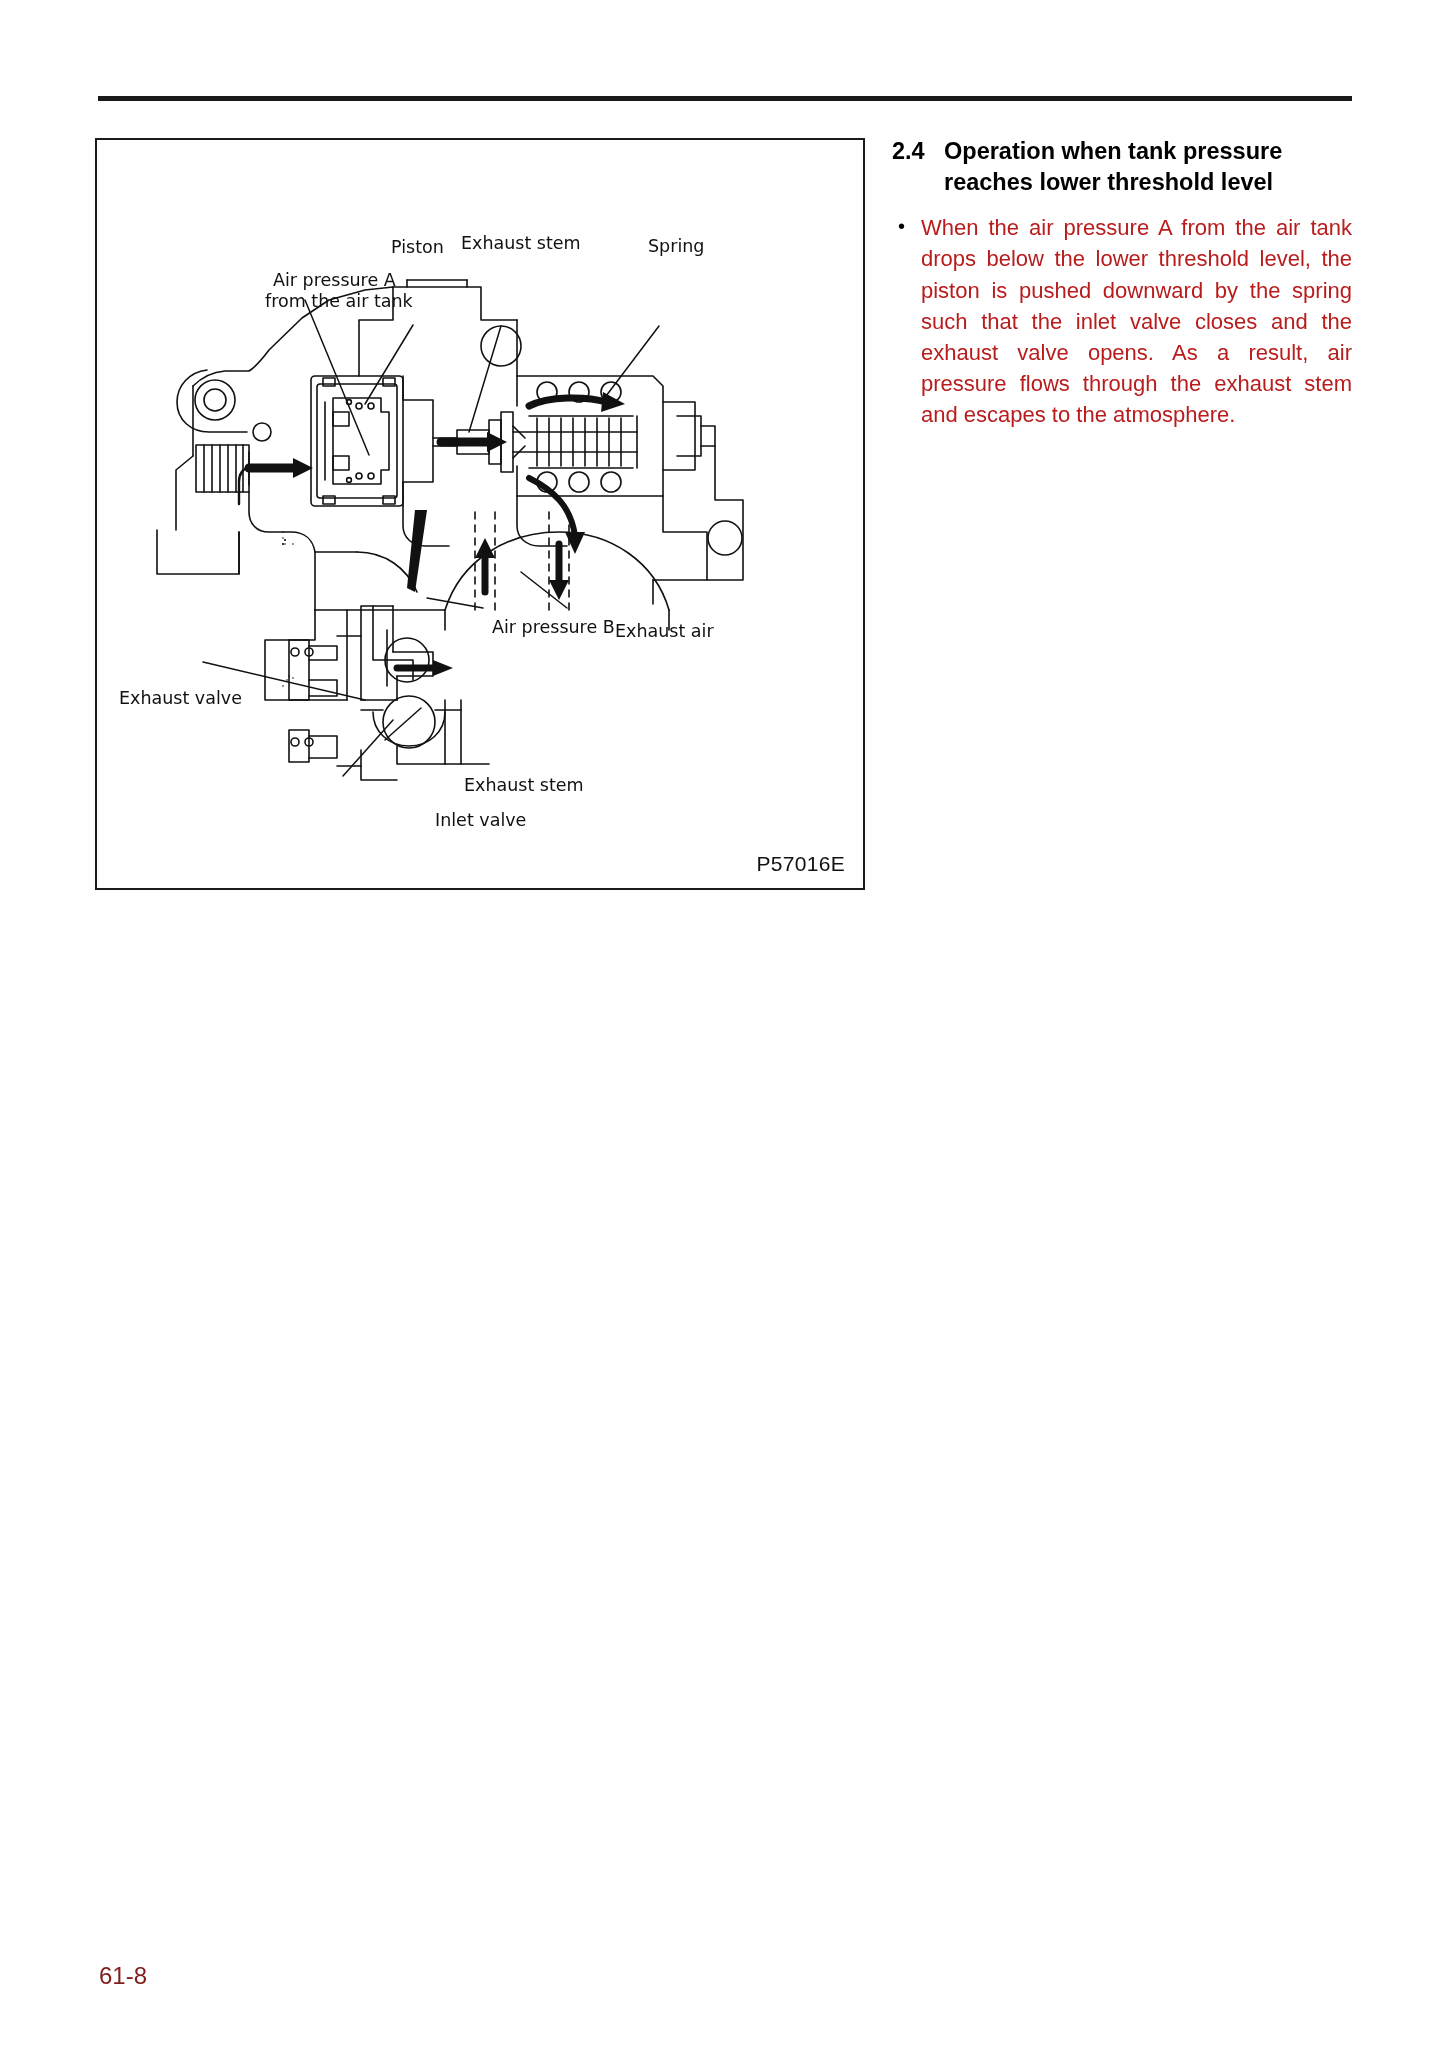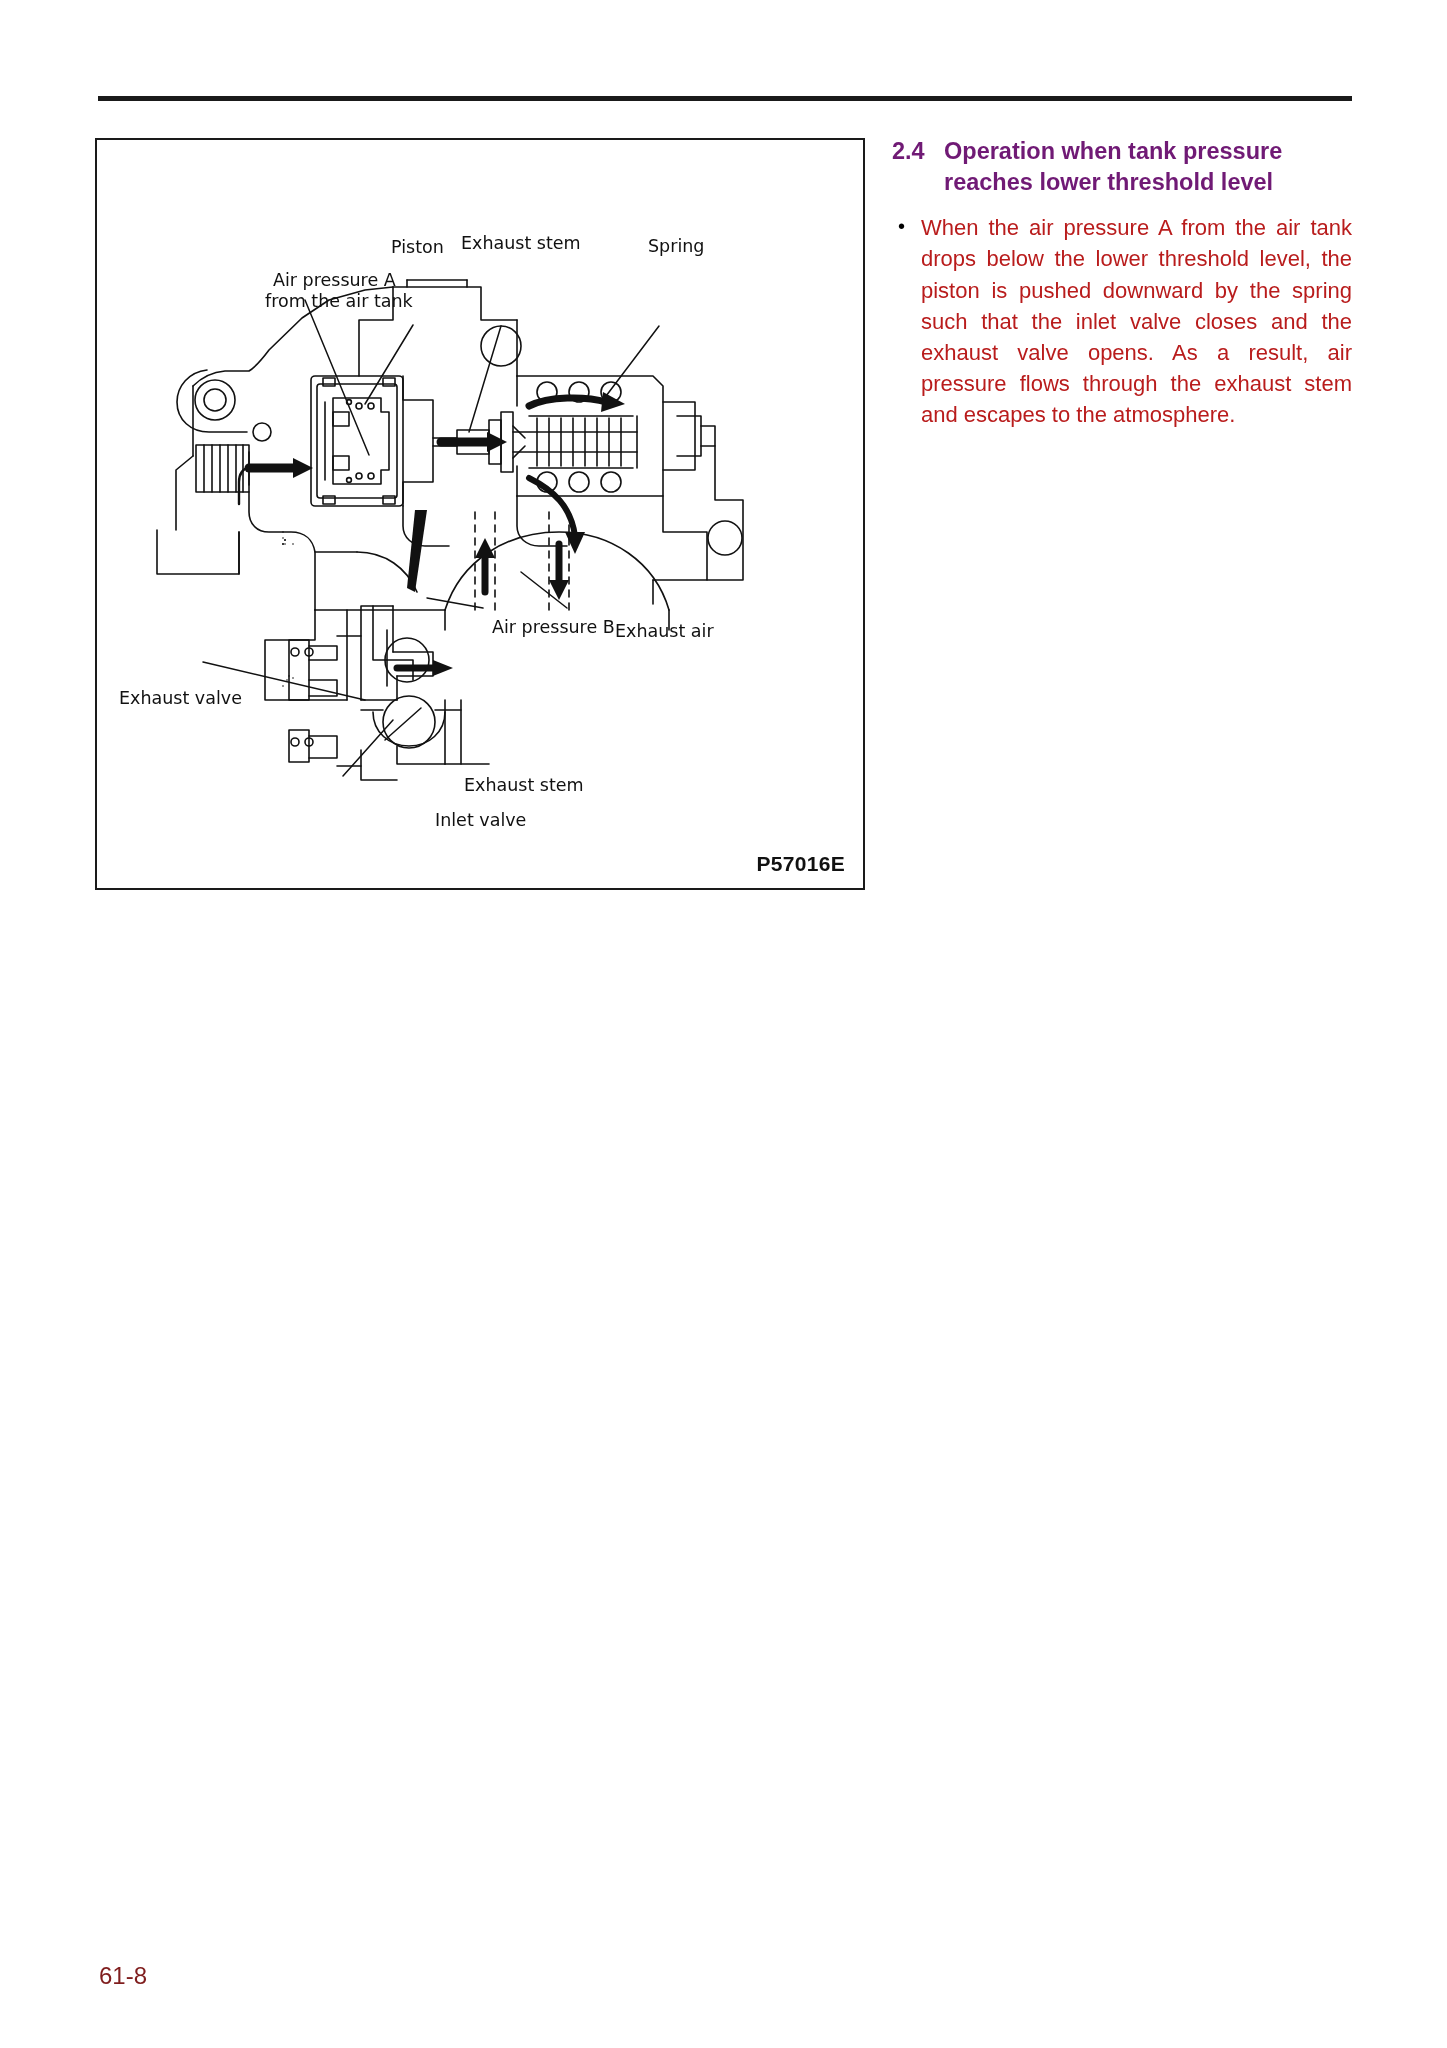--- a/index.html
+++ b/index.html
@@ -63,39 +63,39 @@
     left: 0;
     top: 0;
     width: 766px;
     height: 748px;
   }
   .figure-code {
     position: absolute;
     right: 18px;
     bottom: 12px;
     font-size: 21px;
-    font-weight: bold;
+    font-weight: normal;
     letter-spacing: 0.3px;
     color: #111;
   }
 
   
   .text-col {
     position: absolute;
     left: 892px;
     top: 136px;
     width: 460px;
   }
   .section-head {
     display: flex;
     align-items: flex-start;
     font-size: 23.5px;
     font-weight: bold;
     line-height: 1.32;
-    color: #701a75;
+    color: #000000;
   }
   .section-num {
     flex: 0 0 auto;
     width: 52px;
   }
   .section-title {
     flex: 1 1 auto;
   }
   .bullet-item {
     display: flex;

